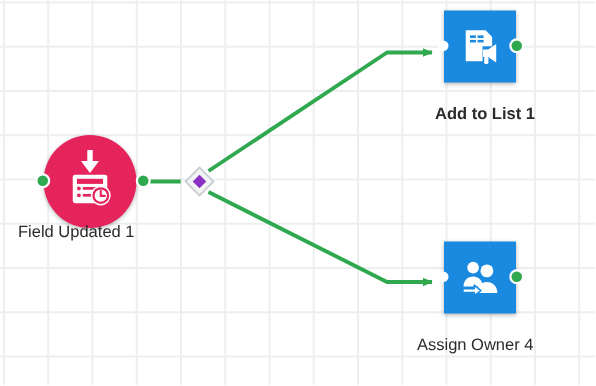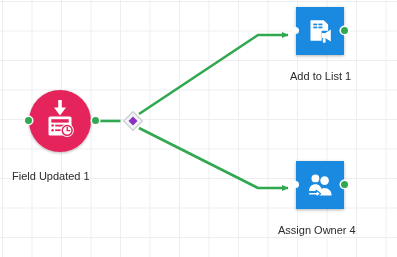--- a/index.html
+++ b/index.html
@@ -127,42 +127,42 @@
       <circle cx="14.6" cy="26.6" r="1.25" fill="#e6245c"></circle>
       <rect x="17.2" y="25.7" width="11" height="1.8" fill="#e6245c"></rect>
       <circle cx="14.6" cy="31.2" r="1.25" fill="#e6245c"></circle>
       <rect x="17.2" y="30.3" width="11" height="1.8" fill="#e6245c"></rect>
 
       <circle cx="29.2" cy="31.4" r="6.6" fill="#ffffff"></circle>
       <circle cx="29.2" cy="31.4" r="4.9" fill="none" stroke="#e6245c" stroke-width="1.5"></circle>
       <path d="M29.2 28.2 v3.4 h2.7" fill="none" stroke="#e6245c" stroke-width="1.4" stroke-linecap="round"></path>
     </svg>
   </div>
-  <div class="node-label" style="left:12px; top:170px;">Field Updated 1</div>
+  <div class="node-label" style="left:12px; top:149px;">Field Updated 1</div>
 
   <div class="node-branch" style="left:120px; top:108px;">
     <svg viewBox="0 0 26 26" width="26" height="26">
       <rect x="6.4" y="6.4" width="13.2" height="13.2" transform="rotate(45 13 13)" fill="#f2f3f5" stroke="#c9ccd1" stroke-width="1.2"></rect>
       <rect x="9.8" y="9.8" width="6.4" height="6.4" transform="rotate(45 13 13)" fill="#8b30c4"></rect>
     </svg>
   </div>
 
   <div class="node-action" style="left:296px; top:7px;">
     <svg class="glyph" viewBox="0 0 30 30">
       <path d="M5.5 4.2 h13.2 l4.4 4.4 v6.2 h-6.4 v10.0 h-11.2 z" fill="#ffffff"></path>
       <rect x="8.3" y="7.6" width="4.0" height="1.7" fill="#1a8ae0"></rect>
       <rect x="13.4" y="7.6" width="4.0" height="1.7" fill="#1a8ae0"></rect>
       <rect x="8.3" y="10.6" width="4.0" height="1.7" fill="#1a8ae0"></rect>
       <rect x="13.4" y="10.6" width="4.0" height="1.7" fill="#1a8ae0"></rect>
 
       <path d="M17.0 17.0 h3.4 l5.4 -3.6 v12.2 l-5.4 -3.6 h-3.4 z" fill="#ffffff"></path>
       <rect x="17.8" y="21.9" width="2.8" height="4.8" rx="1.0" fill="#ffffff"></rect>
     </svg>
   </div>
-  <div class="node-label" style="left:290px; top:70px;">Add to List 1</div>
+  <div class="node-label" style="left:290px; top:70px;font-weight:bold;">Add to List 1</div>
 
   <div class="node-action" style="left:296px; top:161px;">
     <svg class="glyph" viewBox="0 0 30 30">
 
       <circle cx="19.6" cy="10.6" r="4.3" fill="#ffffff"></circle>
       <path d="M12.6 25.4 c0 -4.4 3.2 -7.4 7.0 -7.4 c3.8 0 7.0 3.0 7.0 7.4 z" fill="#ffffff"></path>
 
       <circle cx="10.4" cy="8.4" r="3.9" fill="#ffffff"></circle>
       <path d="M4.0 21.0 c0 -4.0 2.9 -6.7 6.4 -6.7 c3.5 0 6.4 2.7 6.4 6.7 z" fill="#ffffff"></path>
 

